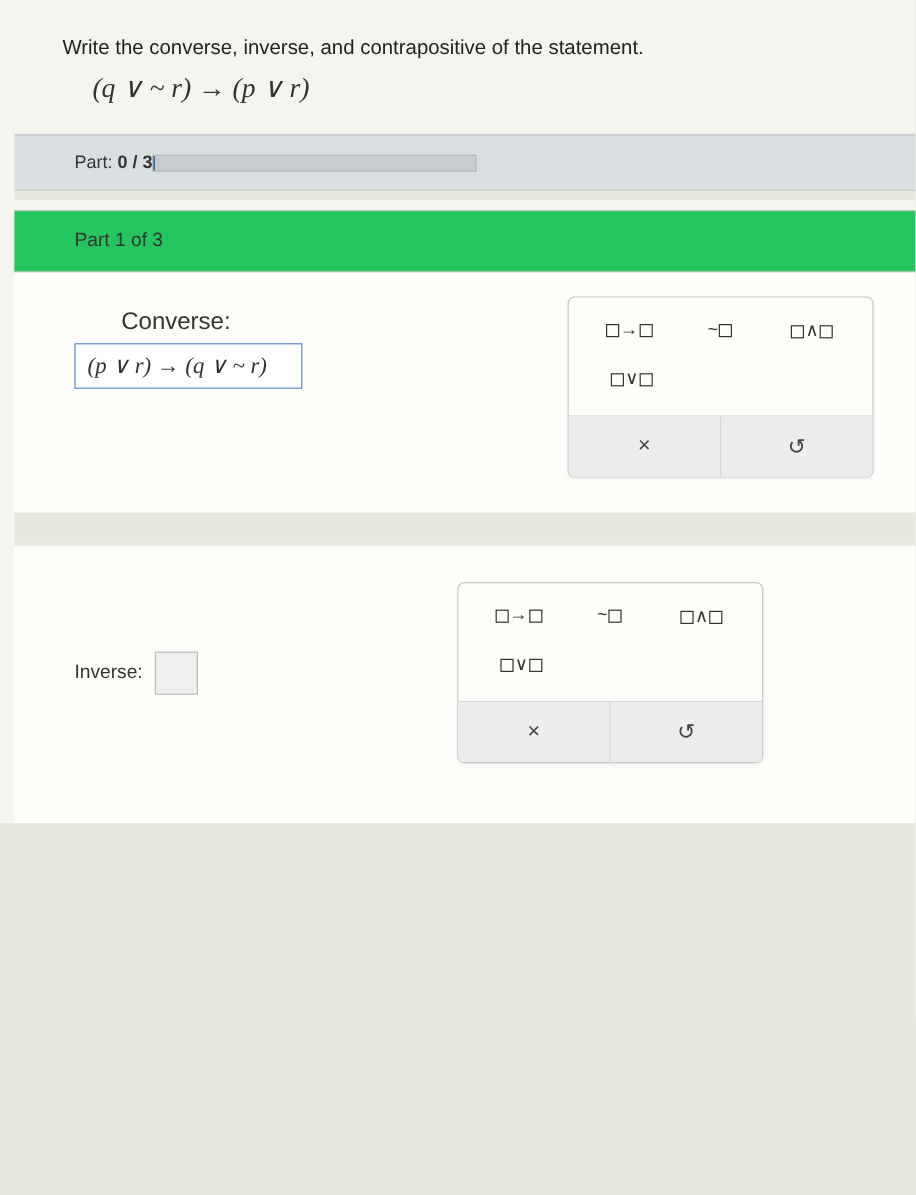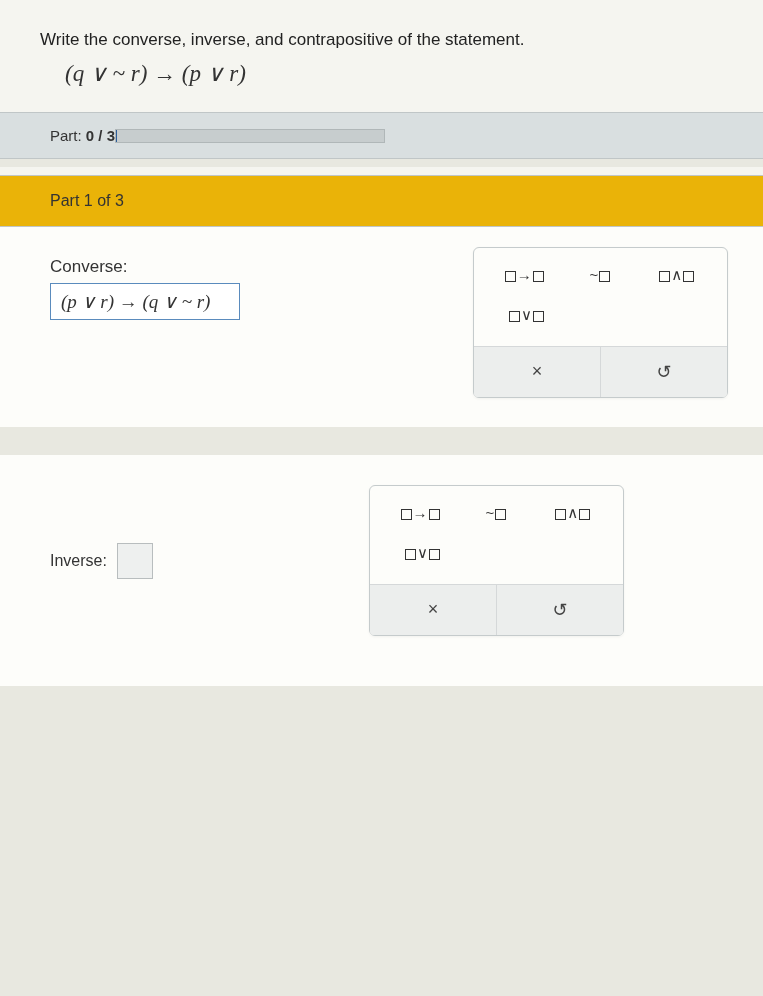--- a/index.html
+++ b/index.html
@@ -6,21 +6,21 @@
   body {
     margin: 0;
     padding: 0;
     background: #e8e8e0;
     font-family: Verdana, Geneva, sans-serif;
     color: #333;
     width: 763px;
   }
   .page {
     background: #f5f5f0;
-    padding: 30px 0 0 0;
+    padding: 30px 0 0 12px;
   }
   .question-text {
     padding: 0 30px 10px 40px;
     font-size: 17px;
     color: #222;
   }
   .formula {
     padding: 0 30px 25px 65px;
     font-size: 23px;
     font-style: italic;
@@ -42,37 +42,38 @@
     background: #c7cdce;
     border: 1px solid #b0b7b8;
     position: relative;
   }
   .progress-fill {
     height: 100%;
     background: #3b7ac6;
     border-right: 1px solid #2e5e9a;
   }
   .part-header {
-    background: #eab308;
+    background: #22c55e;
     border-top: 1px solid #c0c6c7;
     border-bottom: 1px solid #c0c6c7;
     padding: 16px 30px 16px 50px;
     font-size: 16px;
     margin-top: 8px;
   }
   .section-gap { height: 8px; background: #e8e8e0; }
   .part-body {
     background: #fdfdfa;
     padding: 30px 30px 45px 50px;
     position: relative;
     min-height: 200px;
   }
   .answer-label {
-    font-size: 17px;
+    font-size: 20px;
     margin-bottom: 6px;
+    margin-left: 39px;
   }
   .answer-input {
     display: inline-block;
     border: 1px solid #5a8bbd;
     background: #fff;
     padding: 6px 10px;
     font-size: 19px;
     font-family: 'Times New Roman', serif;
     font-style: italic;
     min-width: 190px;

